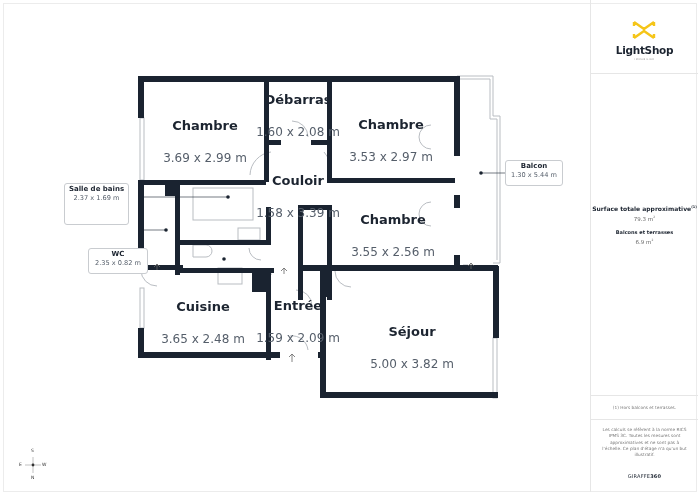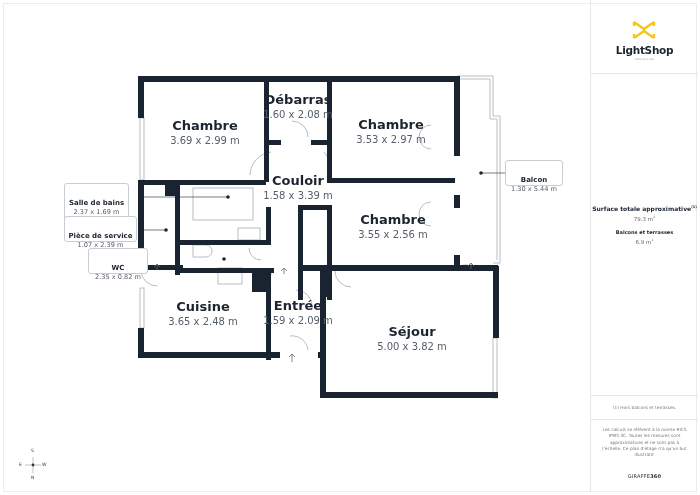--- a/index.html
+++ b/index.html
@@ -16,22 +16,22 @@
   .surf-title sup{font-size:3.5px;}
   .surf-val{font-size:5.5px;color:#666;margin-top:3px;}
   .surf-val sup{font-size:3px;}
   .balc-title{font-size:5px;font-weight:bold;margin-top:7px;}
   .note-box{position:absolute;left:0;top:395px;width:107px;height:23px;border-top:1px solid #e6e6e6;border-bottom:1px solid #e6e6e6;text-align:center;font-size:4.3px;color:#777;line-height:23px;}
   .disclaimer{position:absolute;left:10px;width:87px;top:427px;text-align:center;font-size:4.3px;line-height:6.3px;color:#777;}
   .brand{position:absolute;left:0;width:107px;top:473px;text-align:center;font-size:5px;color:#1c2430;letter-spacing:0.2px;}
   .brand b{font-weight:bold;}
   .room-label{position:absolute;text-align:center;transform:translateX(-50%);white-space:nowrap;}
   .room-name{font-size:13px;font-weight:bold;color:#1c2430;}
-  .room-dim{font-size:10px;color:#555e6a;margin-top:2px;}
-  .callout{position:absolute;background:#fff;border:1px solid #c9ccd0;border-radius:3px;text-align:center;box-sizing:border-box;padding-top:15px;}
+  .room-dim{font-size:12px;color:#555e6a;margin-top:18px;}
+  .callout{position:absolute;background:#fff;border:1px solid #c9ccd0;border-radius:3px;text-align:center;box-sizing:border-box;padding-top:1px;}
   .callout .room-name{font-size:7px;}
   .callout .room-dim{font-size:6.6px;margin-top:1px;}
   .compass{position:absolute;left:18px;top:448px;width:30px;height:34px;}
   .compass span{position:absolute;font-size:4.5px;color:#333;}
 </style>
 </head>
 <body>
 
 <div class="frame"></div>
 
@@ -154,24 +154,20 @@
   <div class="room-label" style="left:412px;top:324px">
     <div class="room-name">Séjour</div>
     <div class="room-dim">5.00 x 3.82 m</div>
   </div>
 
   
   <div class="callout" style="left:64px;top:183px;width:65px;height:42px">
     <div class="room-name">Salle de bains</div>
     <div class="room-dim">2.37 x 1.69 m</div>
   </div>
-  <div class="callout" style="left:64px;top:216px;width:73px;height:26px">
-    <div class="room-name">Pièce de service</div>
-    <div class="room-dim">1.07 x 2.39 m</div>
-  </div>
   <div class="callout" style="left:88px;top:248px;width:60px;height:26px">
     <div class="room-name">WC</div>
     <div class="room-dim">2.35 x 0.82 m</div>
   </div>
   <div class="callout" style="left:505px;top:160px;width:58px;height:26px">
     <div class="room-name">Balcon</div>
     <div class="room-dim">1.30 x 5.44 m</div>
   </div>
 
   

